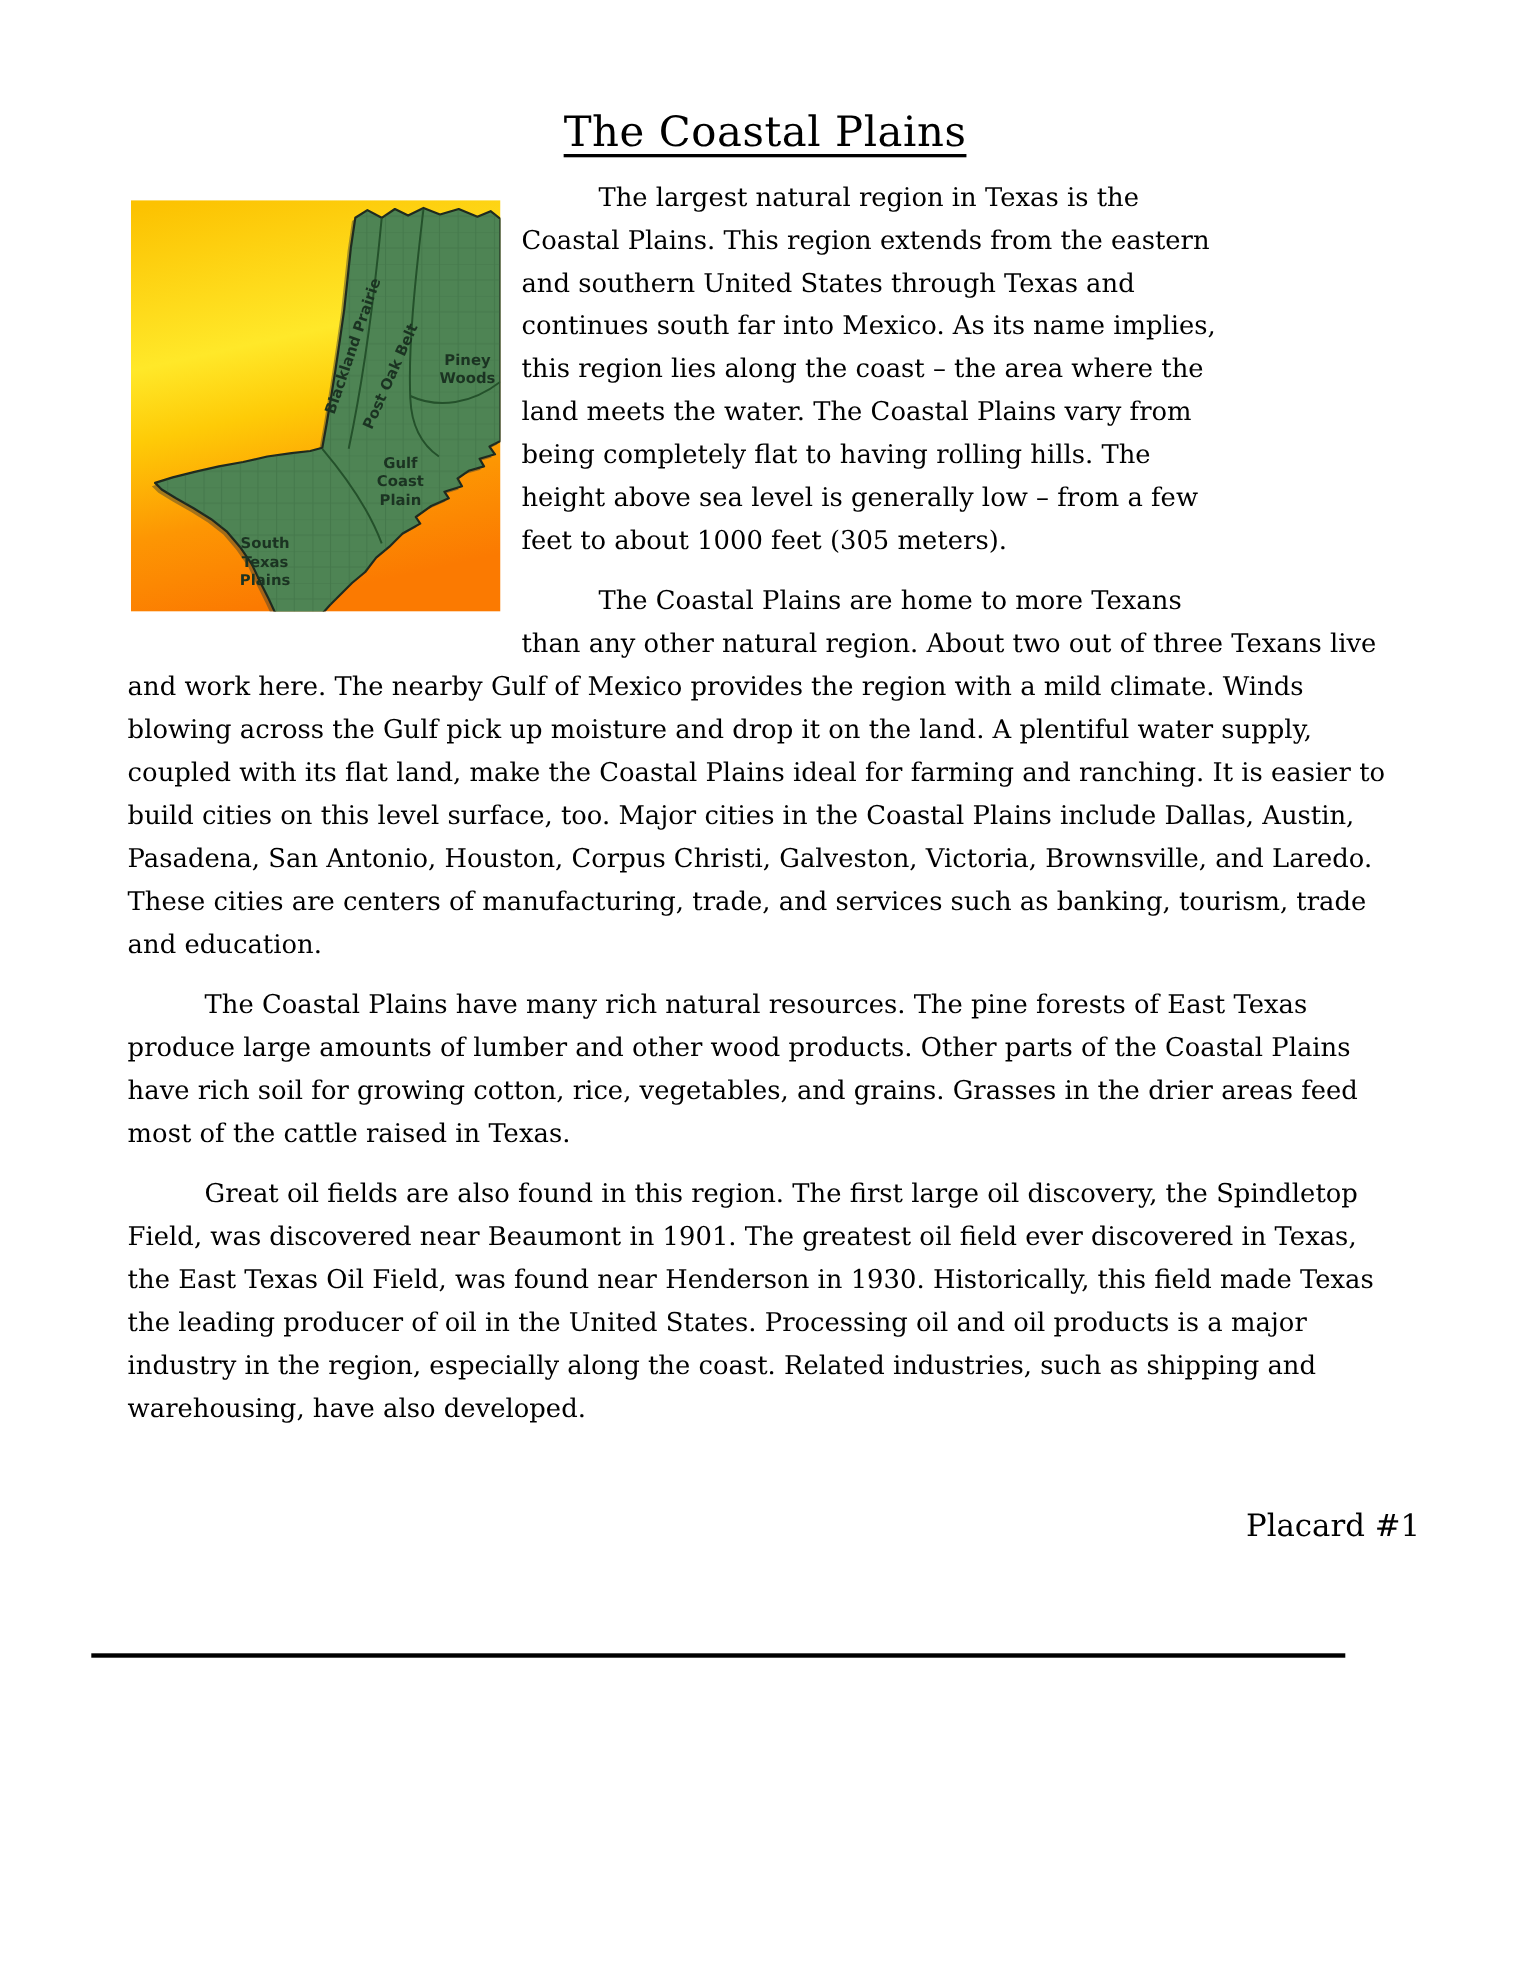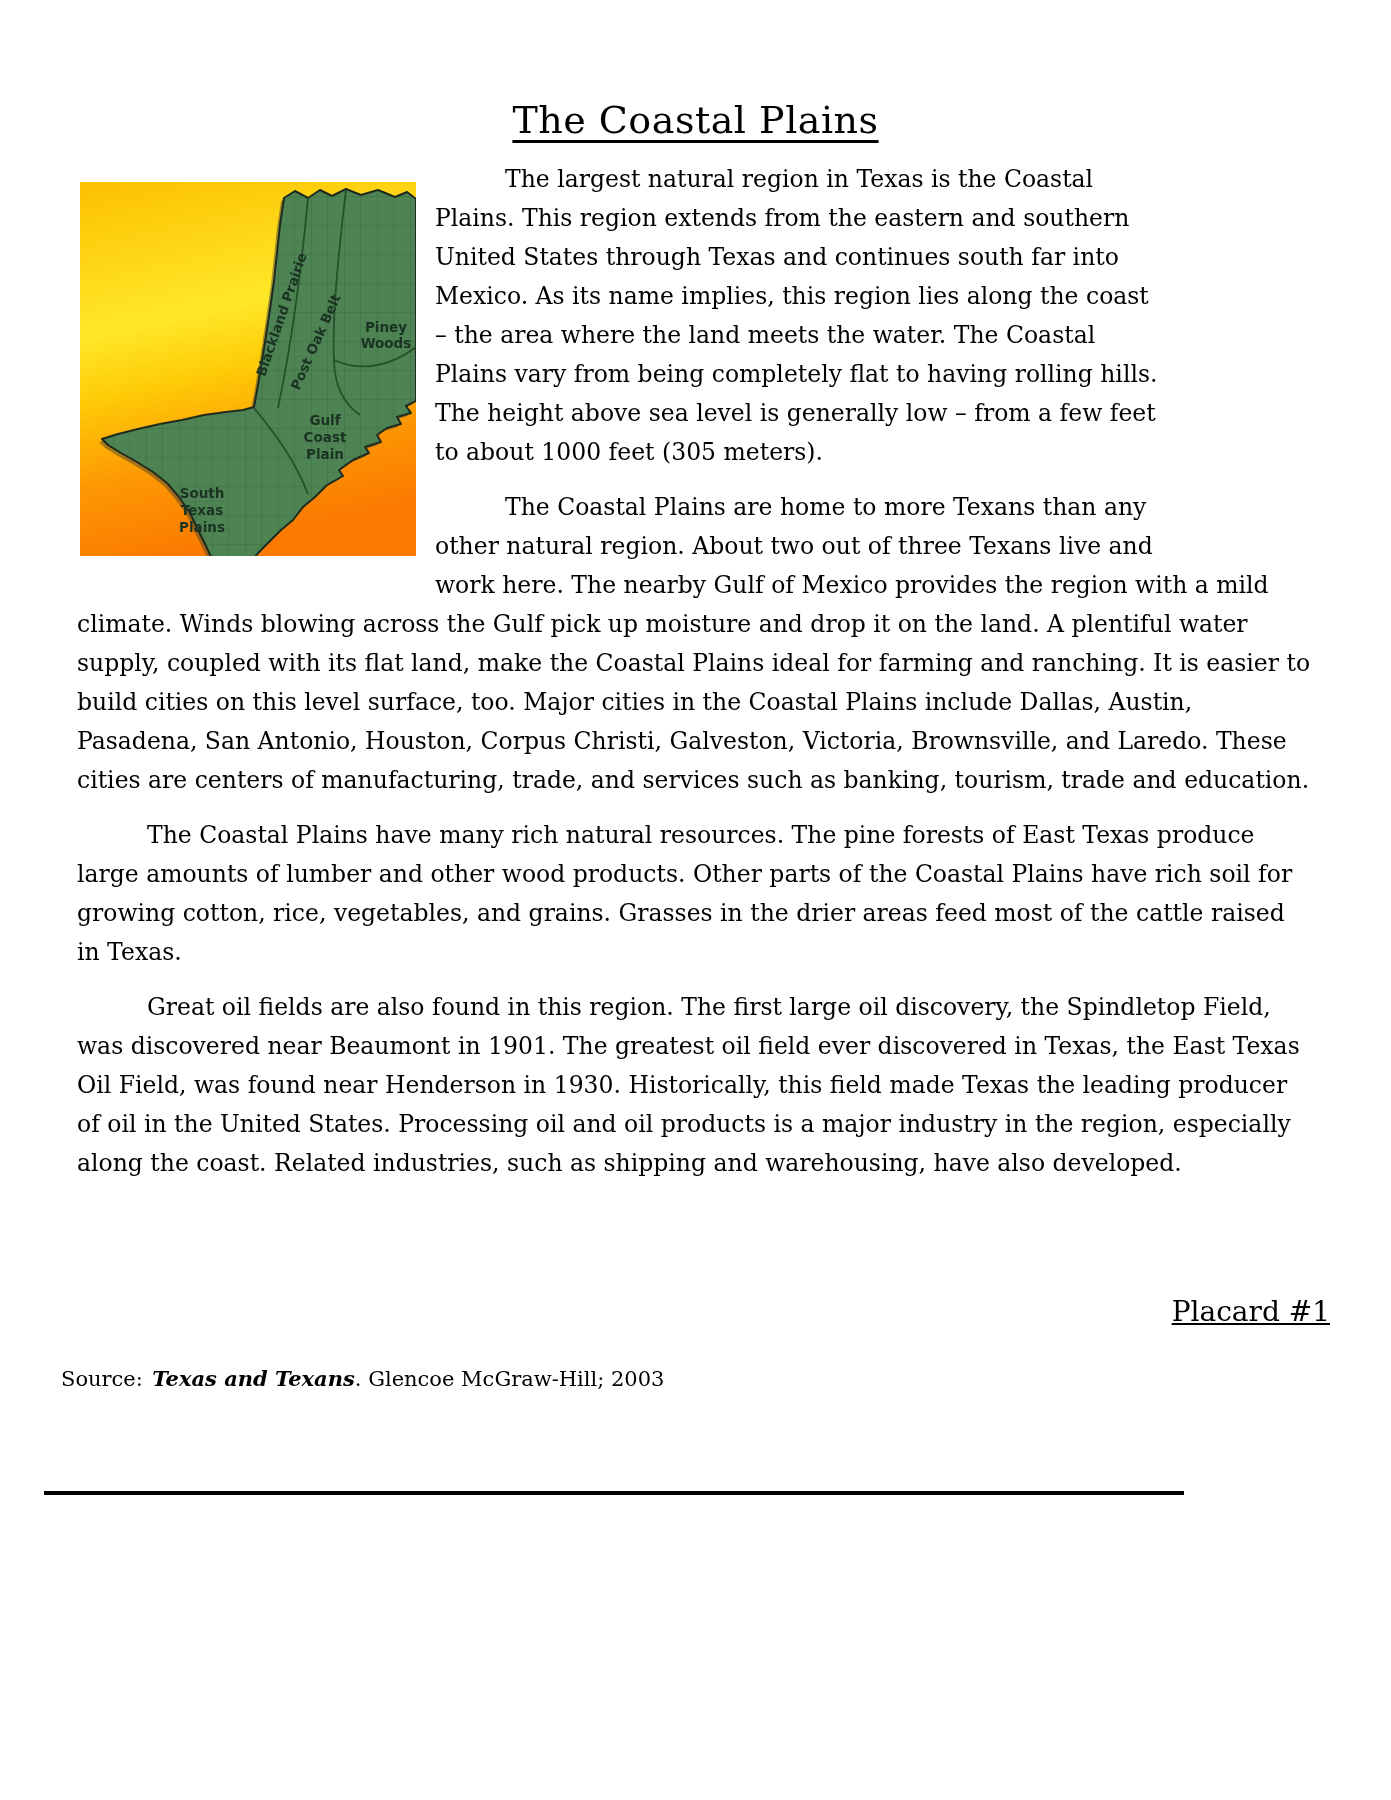--- a/index.html
+++ b/index.html
@@ -3,21 +3,21 @@
 <meta charset="utf-8">
 <style>
   html,body{margin:0;padding:0;background:#9b9b9b;}
   .page{
     position:relative;
     width:1391px;
     height:1800px;
     margin:0 auto;
     background:#ffffff;
     box-sizing:border-box;
-    padding:0 61px;
+    padding:0 100px;
     overflow:hidden;
     font-family:"DejaVu Serif","Liberation Serif",serif;
     color:#000;
   }
   .doc-title{
     margin:98px 0 18px 0;
     text-align:center;
     font-size:38px;
     font-weight:normal;
     letter-spacing:.5px;
@@ -46,24 +46,23 @@
     width:163px;
     height:396px;
   }
   .map-label{
     font-family:"DejaVu Sans","Liberation Sans",sans-serif;
     font-weight:bold;
     fill:#1b3322;
   }
   .placard{
     clear:both;
-    margin-top:112px;
+    margin-top:70px;
     text-align:right;
     font-size:28px;
-    text-decoration:underline;
   }
   .source-line{
     margin-top:38px;
     font-size:21px;
   }
   .source-line .prefix{margin-right:.45em;}
   .source-line .book{font-weight:bold;font-style:italic;}
   .bottom-rule{
     border:none;
     border-top:4px solid #000;
@@ -146,19 +145,16 @@
     <div class="right-spacer"></div>
 
     <p>The largest natural region in Texas is the Coastal Plains. This region extends from the eastern and southern United States through Texas and continues south far into Mexico. As its name implies, this region lies along the coast – the area where the land meets the water. The Coastal Plains vary from being completely flat to having rolling hills. The height above sea level is generally low – from a few feet to about 1000 feet (305 meters).</p>
     <p>The Coastal Plains are home to more Texans than any other natural region. About two out of three Texans live and work here. The nearby Gulf of Mexico provides the region with a mild climate. Winds blowing across the Gulf pick up moisture and drop it on the land. A plentiful water supply, coupled with its flat land, make the Coastal Plains ideal for farming and ranching. It is easier to build cities on this level surface, too. Major cities in the Coastal Plains include Dallas, Austin, Pasadena, San Antonio, Houston, Corpus Christi, Galveston, Victoria, Brownsville, and Laredo. These cities are centers of manufacturing, trade, and services such as banking, tourism, trade and education.</p>
     <p>The Coastal Plains have many rich natural resources. The pine forests of East Texas produce large amounts of lumber and other wood products. Other parts of the Coastal Plains have rich soil for growing cotton, rice, vegetables, and grains. Grasses in the drier areas feed most of the cattle raised in Texas.</p>
     <p>Great oil fields are also found in this region. The first large oil discovery, the Spindletop Field, was discovered near Beaumont in 1901. The greatest oil field ever discovered in Texas, the East Texas Oil Field, was found near Henderson in 1930. Historically, this field made Texas the leading producer of oil in the United States. Processing oil and oil products is a major industry in the region, especially along the coast. Related industries, such as shipping and warehousing, have also developed.</p>
   </div>
 
   <div class="placard">Placard #1</div>
 
-  <div class="source-line">
-    <span class="prefix">Source:</span><span class="book">Texas and Texans</span><span>. Glencoe McGraw-Hill; 2003</span>
-  </div>
 
   <hr class="bottom-rule">
 
 </div>
 
 </body></html>

